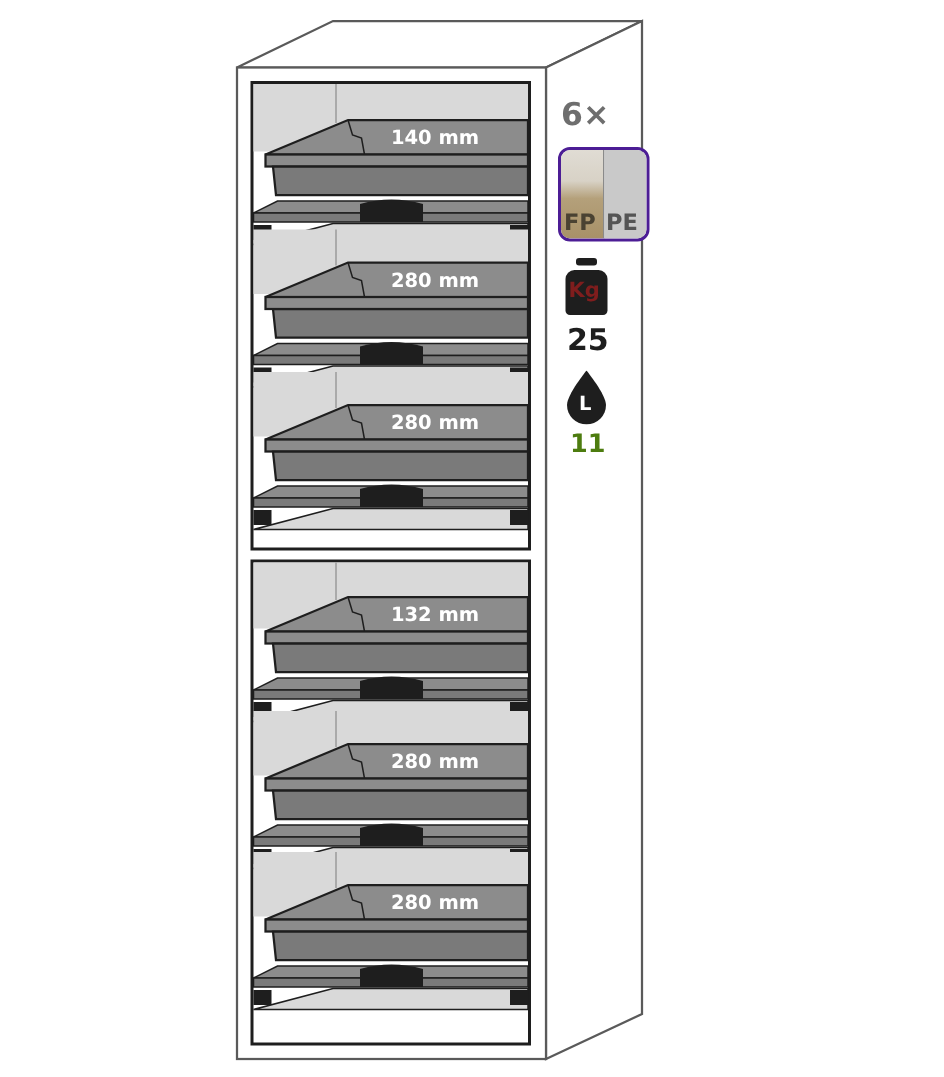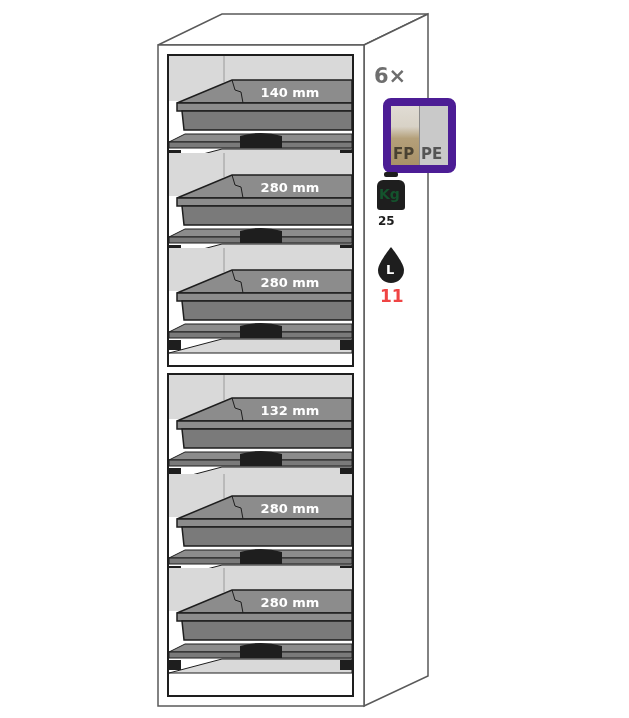--- a/index.html
+++ b/index.html
@@ -114,37 +114,37 @@
     <div style="position: absolute; left: 255px; top: 85px; width: 70px; text-align: center; font-weight: bold; font-size: 13px; color: rgb(255, 255, 255); font-family: &quot;DejaVu Sans&quot;, sans-serif;">140 mm</div>
     <div style="position: absolute; left: 255px; top: 180px; width: 70px; text-align: center; font-weight: bold; font-size: 13px; color: rgb(255, 255, 255); font-family: &quot;DejaVu Sans&quot;, sans-serif;">280 mm</div>
     <div style="position: absolute; left: 255px; top: 275px; width: 70px; text-align: center; font-weight: bold; font-size: 13px; color: rgb(255, 255, 255); font-family: &quot;DejaVu Sans&quot;, sans-serif;">280 mm</div>
     <div style="position: absolute; left: 255px; top: 403px; width: 70px; text-align: center; font-weight: bold; font-size: 13px; color: rgb(255, 255, 255); font-family: &quot;DejaVu Sans&quot;, sans-serif;">132 mm</div>
     <div style="position: absolute; left: 255px; top: 501px; width: 70px; text-align: center; font-weight: bold; font-size: 13px; color: rgb(255, 255, 255); font-family: &quot;DejaVu Sans&quot;, sans-serif;">280 mm</div>
     <div style="position: absolute; left: 255px; top: 595px; width: 70px; text-align: center; font-weight: bold; font-size: 13px; color: rgb(255, 255, 255); font-family: &quot;DejaVu Sans&quot;, sans-serif;">280 mm</div>
   </div>
 
 <div style="position:absolute; left:370px; top:64px; width:70px;">
   <div style="position:absolute; left:4px; top:0; font-weight:bold; font-size:21px; color:#6e6e6e;">6×</div>
-  <div style="position:absolute; left:13px; top:34px; width:57px; height:59px; border:8px solid #4c1d95; border-radius:8px; overflow:hidden; display:flex;">
+  <div style="position:absolute; left:2px; top:34px; width:57px; height:59px; border:2px solid #4c1d95; border-radius:8px; overflow:hidden; display:flex;">
     <div style="flex:1; position:relative; background:linear-gradient(180deg,#e0dcd4 0%,#d8d2c6 35%,#b4a07a 55%,#a89168 100%);">
       <span style="position:absolute; left:2px; bottom:2px; font-weight:bold; font-size:15px; color:#4a4232;">FP</span>
     </div>
     <div style="width:1px; background:#8a8a8a;"></div>
     <div style="flex:1; position:relative; background:#c9c9c9;">
       <span style="position:absolute; left:1px; bottom:2px; font-weight:bold; font-size:15px; color:#555555;text-align:right;">PE</span>
     </div>
   </div>
 
   <div style="position:absolute; left:6px; top:108px; width:30px; height:42px;">
     <div style="position:absolute; left:8px; top:0; width:14px; height:5px; background:#1e1e1e; border-radius:2px;"></div>
     <div style="position:absolute; left:1px; top:8px; width:28px; height:30px; background:#1e1e1e; border-radius:6px 6px 3px 3px;"></div>
-    <span style="position:absolute; left:3px; top:14px; font-weight:bold; font-size:14px; color:#14532d;">Kg</span>
+    <span style="position:absolute; left:3px; top:14px; font-weight:bold; font-size:14px; color:#7f1d1d;">Kg</span>
   </div>
-  <div style="position:absolute; left:8px; top:150px; font-weight:bold; font-size:12px; color:#1e1e1e;">25</div>
+  <div style="position:absolute; left:8px; top:150px; font-weight:bold; font-size:20px; color:#1e1e1e;">25</div>
 
   <div style="position:absolute; left:8px; top:183px; width:26px; height:36px;">
     <svg width="26" height="36" viewBox="0 0 26 36" style="position:static;">
       <path d="M13 0 C13 0 0 16 0 23 A13 13 0 0 0 26 23 C26 16 13 0 13 0 Z" fill="#1e1e1e"></path>
     </svg>
     <span style="position:absolute; left:8px; top:15px; font-weight:bold; font-size:13px; color:#ffffff;">L</span>
   </div>
-  <div style="position:absolute; left:10px; top:222px; font-weight:bold; font-size:17px; color:#ef4444;">11</div>
+  <div style="position:absolute; left:10px; top:222px; font-weight:bold; font-size:17px; color:#4d7c0f;">11</div>
 </div>
 
 </body></html>

